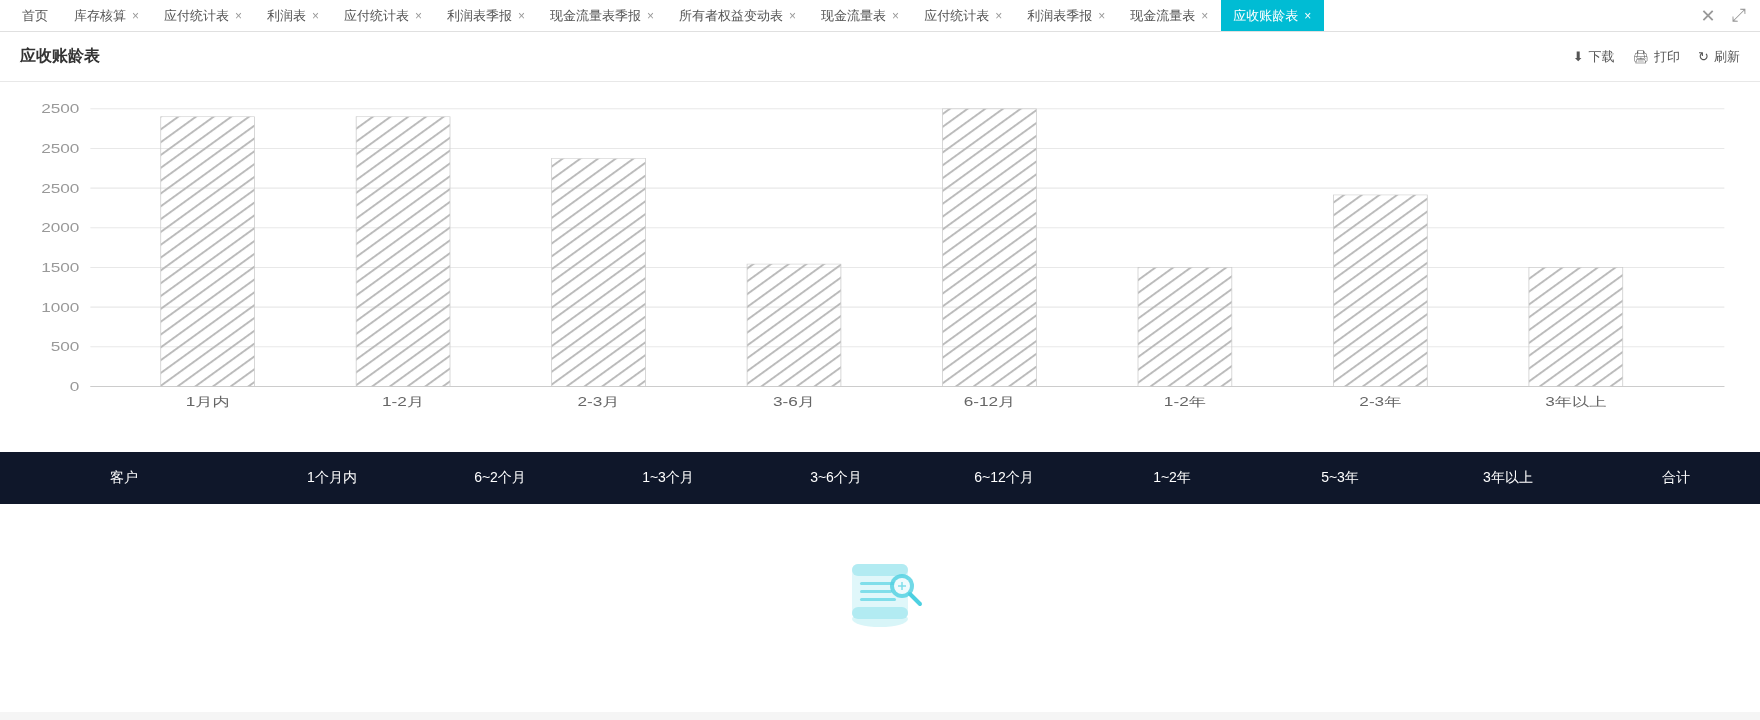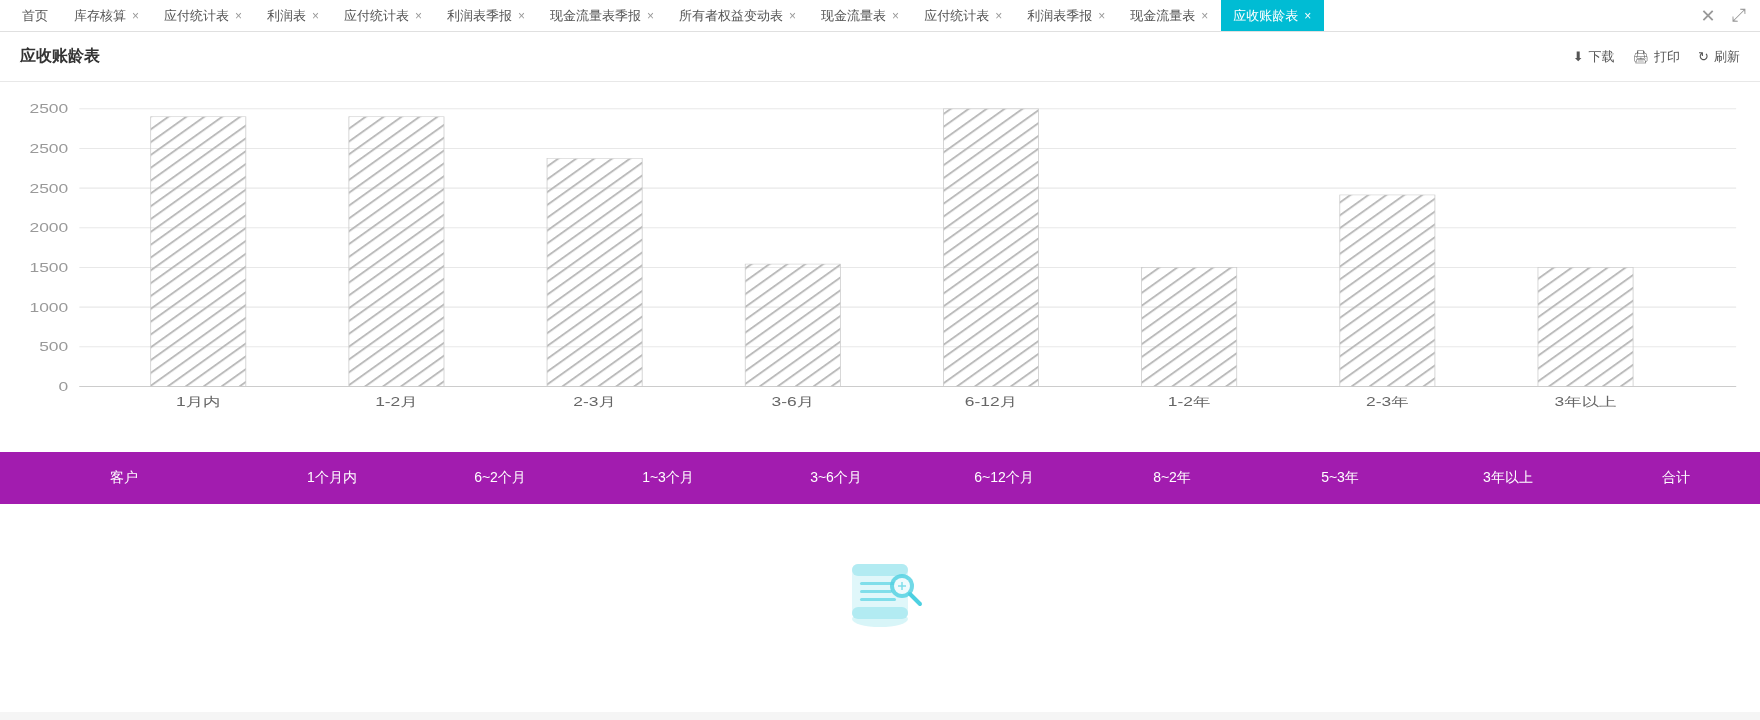--- a/index.html
+++ b/index.html
@@ -103,29 +103,29 @@
 
     
     .main-content {
       background: #fff;
       margin: 0;
       min-height: calc(720px - 90px);
     }
 
     
     .chart-area {
-      padding: 20px 8px 10px;
+      padding: 20px 20px 10px;
       height: 370px;
       position: relative;
     }
 
     
     .table-header {
       display: flex;
-      background: #a21caf;
+      background: #0f172a;
       color: #fff;
       height: 52px;
       align-items: center;
     }
     .table-header-cell {
       flex: 1;
       text-align: center;
       font-size: 14px;
       font-weight: 500;
       padding: 0 4px;
@@ -289,21 +289,21 @@
     </svg>
   </div>
 
   <div class="table-header">
     <div class="table-header-cell customer">客户</div>
     <div class="table-header-cell">1个月内</div>
     <div class="table-header-cell">6~2个月</div>
     <div class="table-header-cell">1~3个月</div>
     <div class="table-header-cell">3~6个月</div>
     <div class="table-header-cell">6~12个月</div>
-    <div class="table-header-cell">8~2年</div>
+    <div class="table-header-cell">1~2年</div>
     <div class="table-header-cell">5~3年</div>
     <div class="table-header-cell">3年以上</div>
     <div class="table-header-cell">合计</div>
   </div>
 
   <div class="empty-state">
     <svg class="empty-icon" viewBox="0 0 100 90">
 
       <ellipse cx="50" cy="75" rx="28" ry="8" fill="#b2ebf2" opacity="0.5"></ellipse>
 

